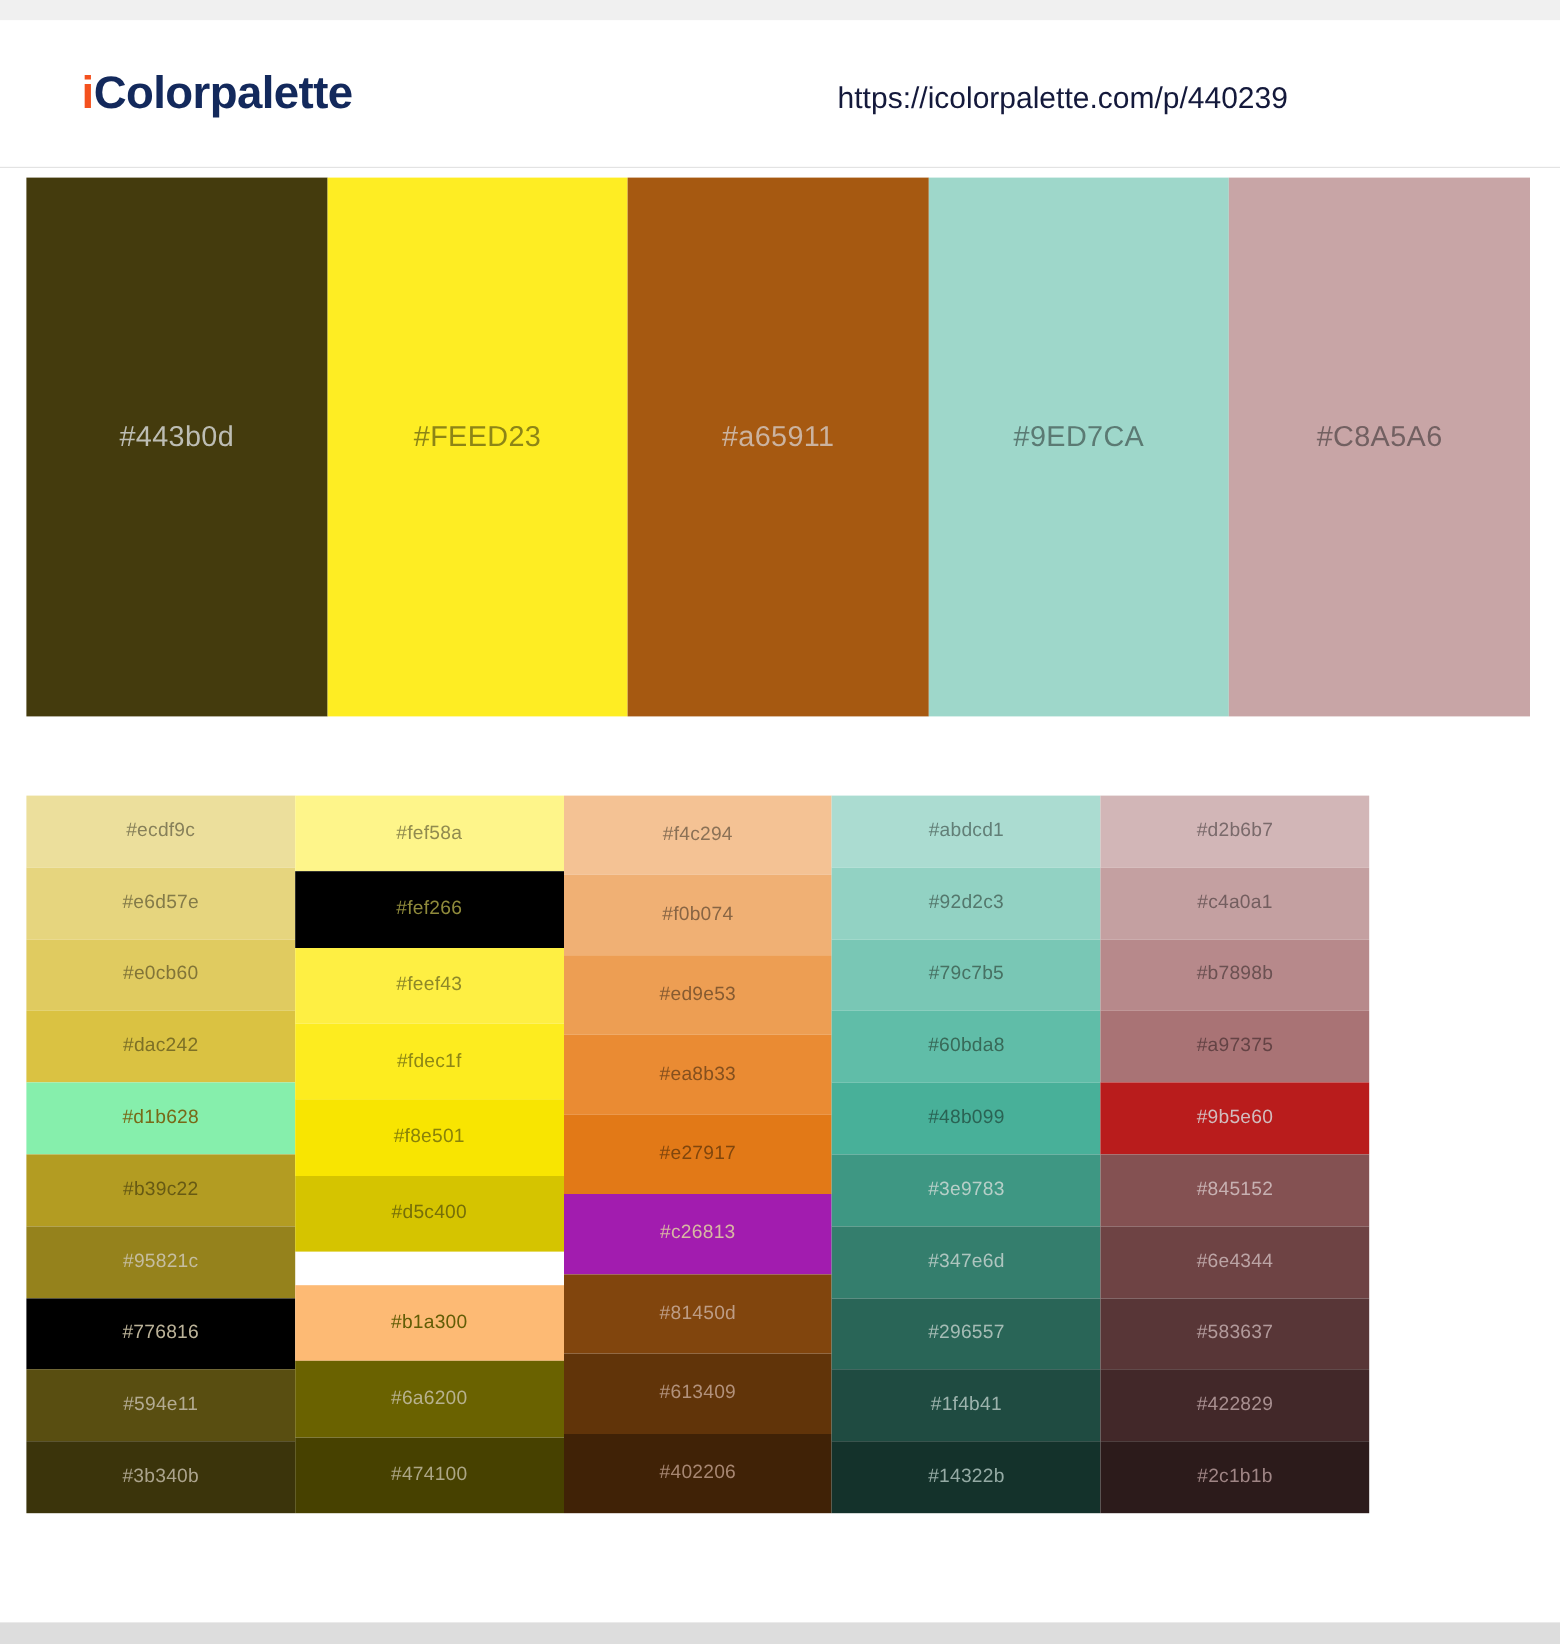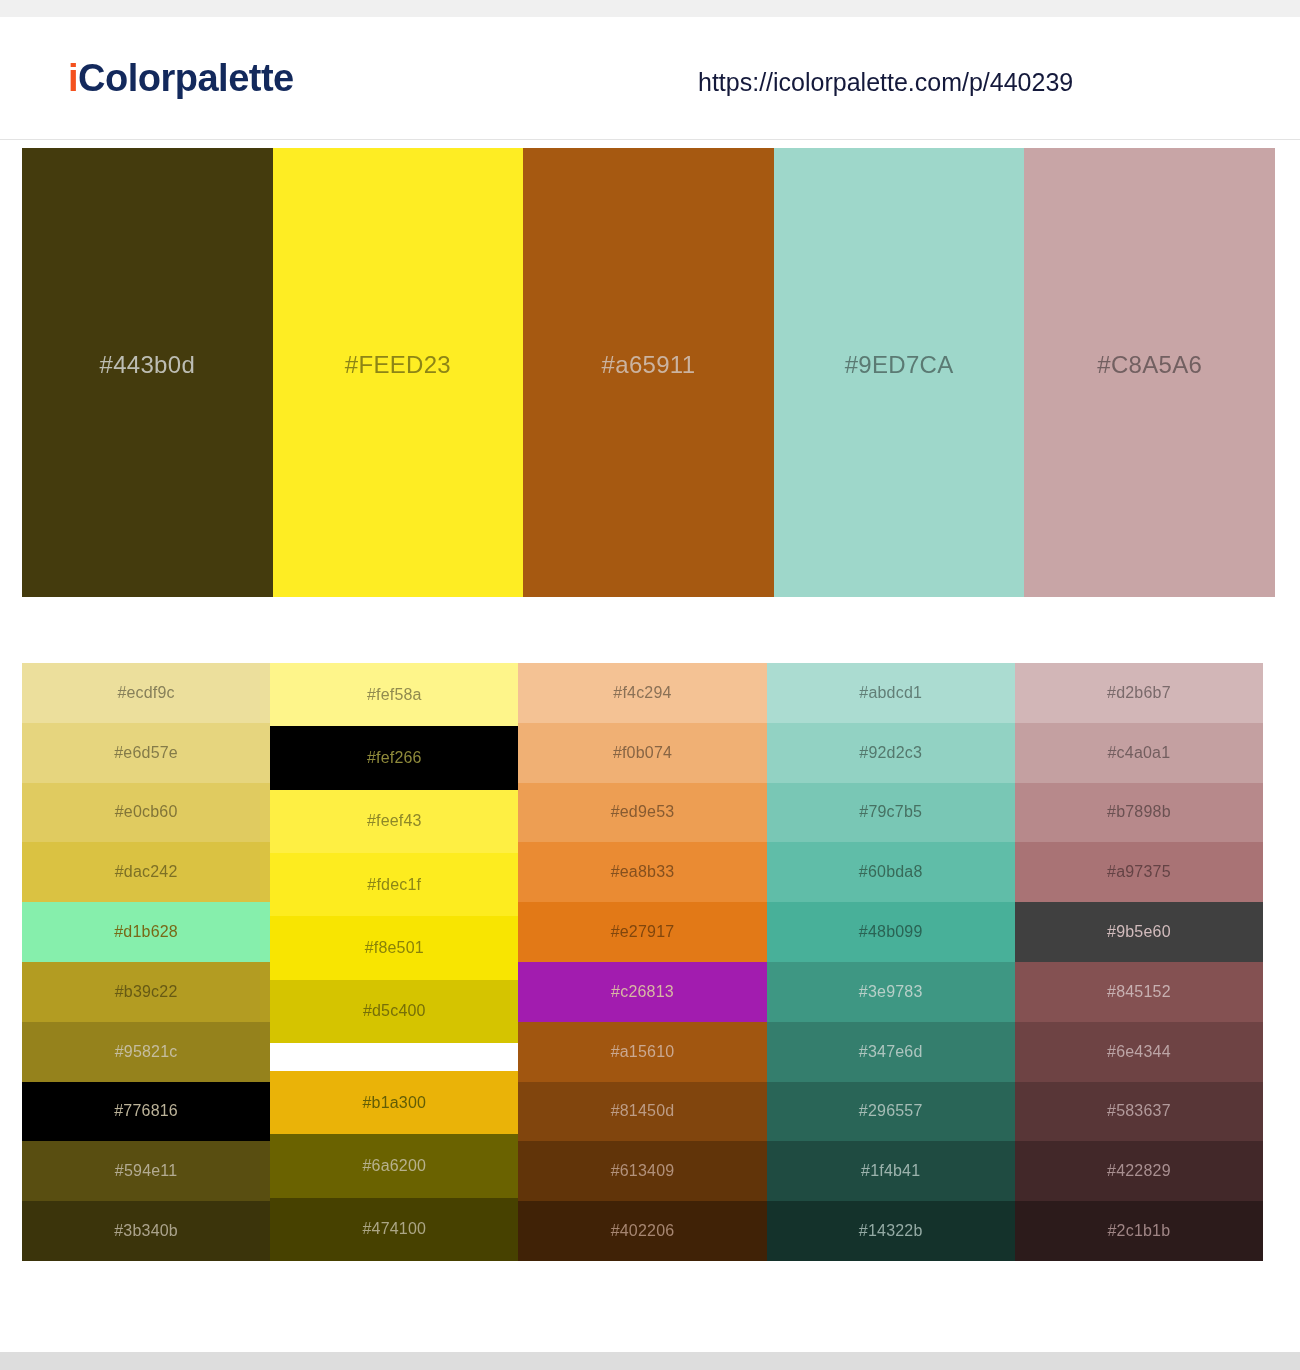--- a/index.html
+++ b/index.html
@@ -83,21 +83,21 @@
     letter-spacing: 0.3px;
     transform: translateY(-8px);
     font-family: "Liberation Sans", sans-serif;
   }
 
   
   .shades-grid {
     position: absolute;
     left: 22px;
     top: 663px;
-    width: 1241px;
+    width: 1119px;
     height: 598px;
     display: flex;
   }
   .shade-col {
     flex: 1 1 0;
     display: flex;
     flex-direction: column;
   }
   .shade-cell {
     flex: 1 1 0;
@@ -199,21 +199,21 @@
       </div>
       <div class="shade-cell" style="background: rgb(253, 236, 31);">
         <span class="shade-label" style="color: rgb(141, 135, 22);">#fdec1f</span>
       </div>
       <div class="shade-cell" style="background: rgb(248, 229, 1);">
         <span class="shade-label" style="color: rgb(138, 131, 9);">#f8e501</span>
       </div>
       <div class="shade-cell" style="background: rgb(213, 196, 0);">
         <span class="shade-label" style="color: rgb(118, 111, 8);">#d5c400</span>
       </div>
-      <div class="shade-cell" style="background: #eab308; margin-top: 28px;">
+      <div class="shade-cell" style="background: #fdba74; margin-top: 28px;">
         <span class="shade-label" style="color: rgb(98, 93, 6);">#b1a300</span>
       </div>
       <div class="shade-cell" style="background: rgb(106, 98, 0);">
         <span class="shade-label" style="color: rgb(183, 177, 141);">#6a6200</span>
       </div>
       <div class="shade-cell" style="background: rgb(71, 65, 0);">
         <span class="shade-label" style="color: rgb(172, 166, 133);">#474100</span>
       </div>
     </div>
     <div class="shade-col">
@@ -228,23 +228,20 @@
       </div>
       <div class="shade-cell" style="background: rgb(234, 139, 51);">
         <span class="shade-label" style="color: rgb(133, 80, 30);">#ea8b33</span>
       </div>
       <div class="shade-cell" style="background: rgb(226, 121, 23);">
         <span class="shade-label" style="color: rgb(128, 70, 13);">#e27917</span>
       </div>
       <div class="shade-cell" style="background: #a21caf;">
         <span class="shade-label" style="color: rgb(215, 184, 162);">#c26813</span>
       </div>
-      <div class="shade-cell" style="background: rgb(161, 86, 16);">
-        <span class="shade-label" style="color: rgb(202, 168, 145);">#a15610</span>
-      </div>
       <div class="shade-cell" style="background: rgb(129, 69, 13);">
         <span class="shade-label" style="color: rgb(189, 156, 133);">#81450d</span>
       </div>
       <div class="shade-cell" style="background: rgb(97, 52, 9);">
         <span class="shade-label" style="color: rgb(178, 145, 123);">#613409</span>
       </div>
       <div class="shade-cell" style="background: rgb(64, 34, 6);">
         <span class="shade-label" style="color: rgb(166, 134, 113);">#402206</span>
       </div>
     </div>
@@ -286,21 +283,21 @@
       </div>
       <div class="shade-cell" style="background: rgb(196, 160, 161);">
         <span class="shade-label" style="color: rgb(115, 94, 95);">#c4a0a1</span>
       </div>
       <div class="shade-cell" style="background: rgb(183, 137, 139);">
         <span class="shade-label" style="color: rgb(107, 81, 82);">#b7898b</span>
       </div>
       <div class="shade-cell" style="background: rgb(169, 115, 117);">
         <span class="shade-label" style="color: rgb(100, 67, 69);">#a97375</span>
       </div>
-      <div class="shade-cell" style="background: #404040;">
+      <div class="shade-cell" style="background: #b91c1c;">
         <span class="shade-label" style="color: rgb(210, 188, 189);">#9b5e60</span>
       </div>
       <div class="shade-cell" style="background: rgb(132, 81, 82);">
         <span class="shade-label" style="color: rgb(199, 176, 177);">#845152</span>
       </div>
       <div class="shade-cell" style="background: rgb(110, 67, 68);">
         <span class="shade-label" style="color: rgb(188, 164, 165);">#6e4344</span>
       </div>
       <div class="shade-cell" style="background: rgb(88, 54, 55);">
         <span class="shade-label" style="color: rgb(178, 154, 155);">#583637</span>

